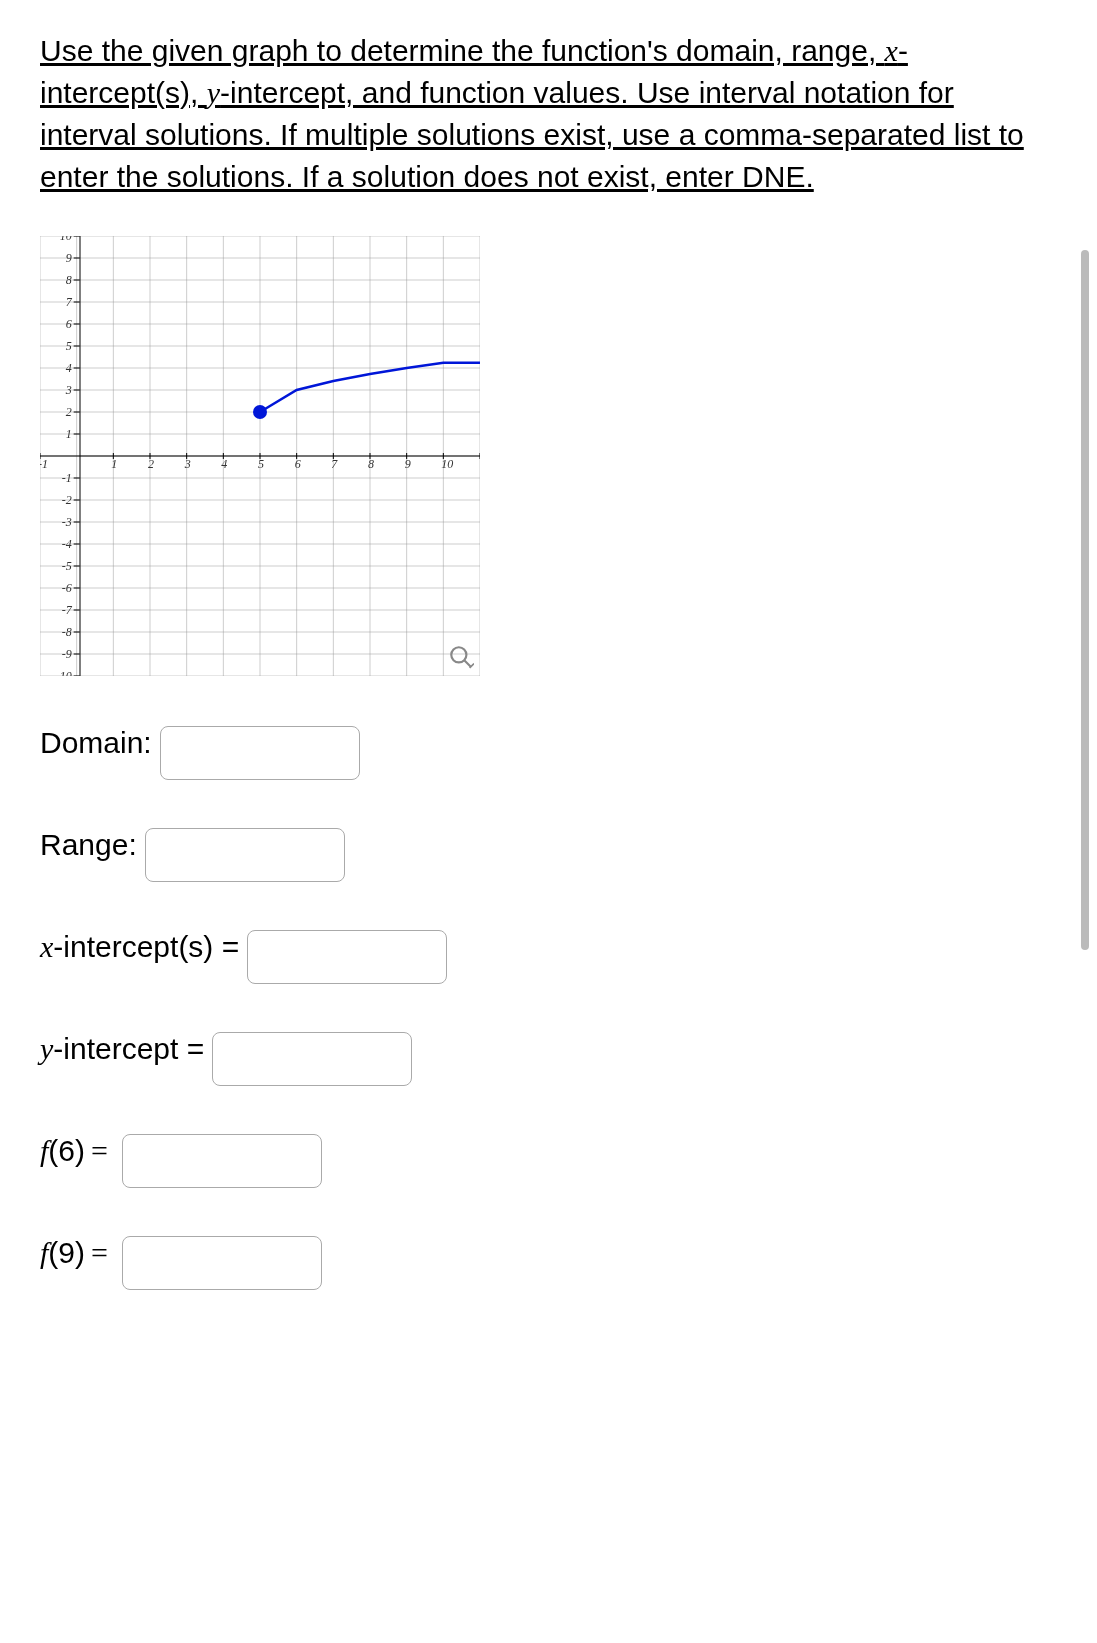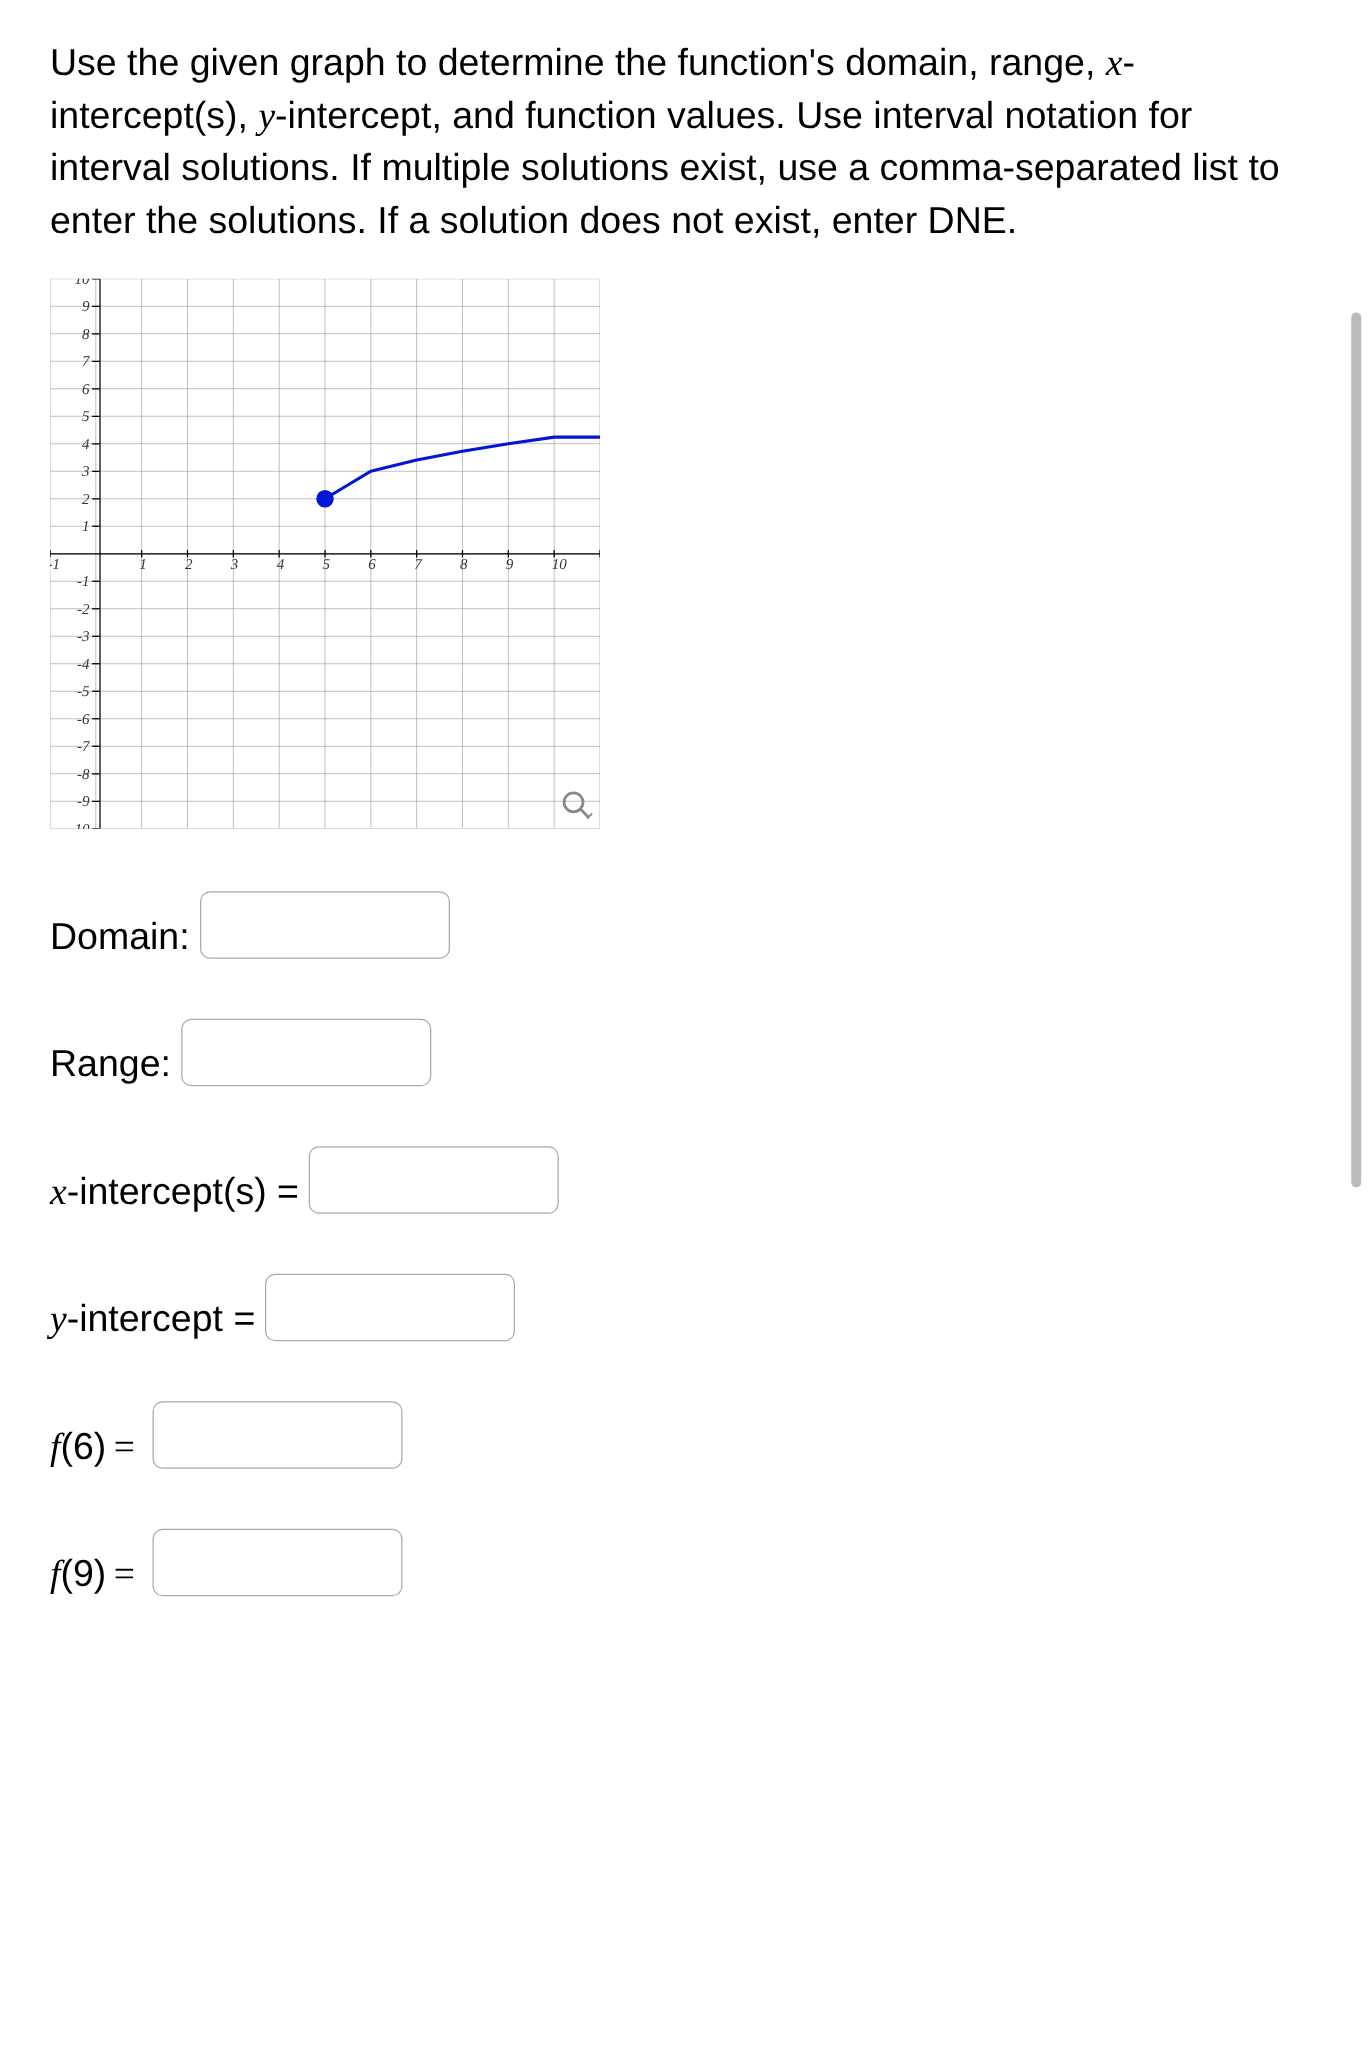--- a/index.html
+++ b/index.html
@@ -11,38 +11,39 @@
       font-family: 'Trebuchet MS', Arial, sans-serif;
       font-size: 30px;
       padding: 30px 40px;
       color: #000;
       background: #fff;
       width: 1097px;
       position: relative;
     }
     .question-text {
       line-height: 1.4;
-      margin-bottom: 25px;
+      margin-bottom: 38px;
+      text-decoration: underline;
     }
     .math-var {
       font-family: 'Times New Roman', serif;
       font-style: italic;
     }
     .chart-container {
       position: relative;
       width: 440px;
       height: 440px;
       margin-bottom: 50px;
     }
     svg.chart {
       display: block;
     }
     .answer-row {
       display: flex;
-      align-items: flex-end;
+      align-items: flex-start;
       margin-bottom: 48px;
     }
     .answer-row label {
       margin-right: 8px;
     }
     .answer-input {
       border: 1px solid #aaa;
       border-radius: 8px;
       height: 54px;
       width: 200px;

